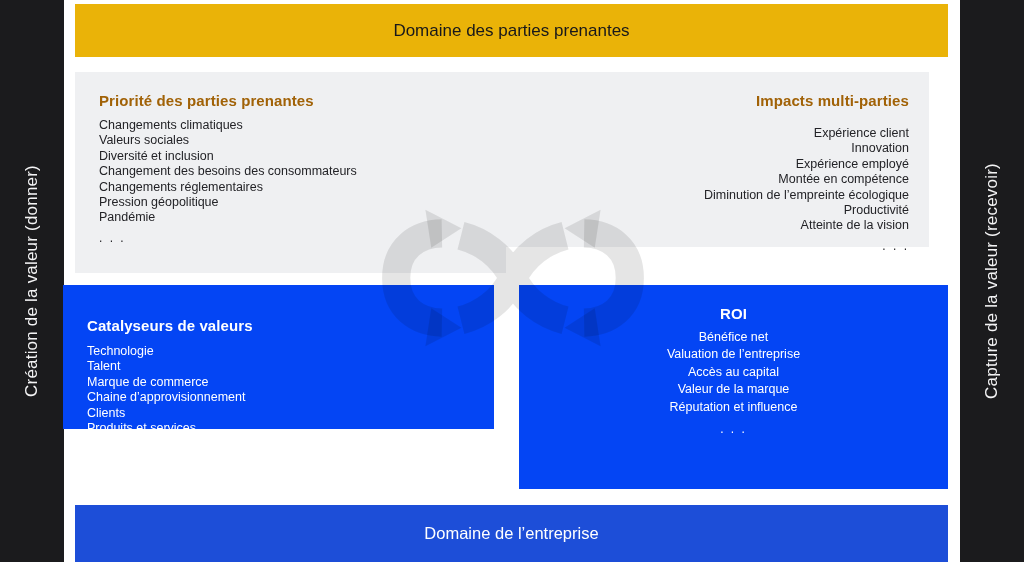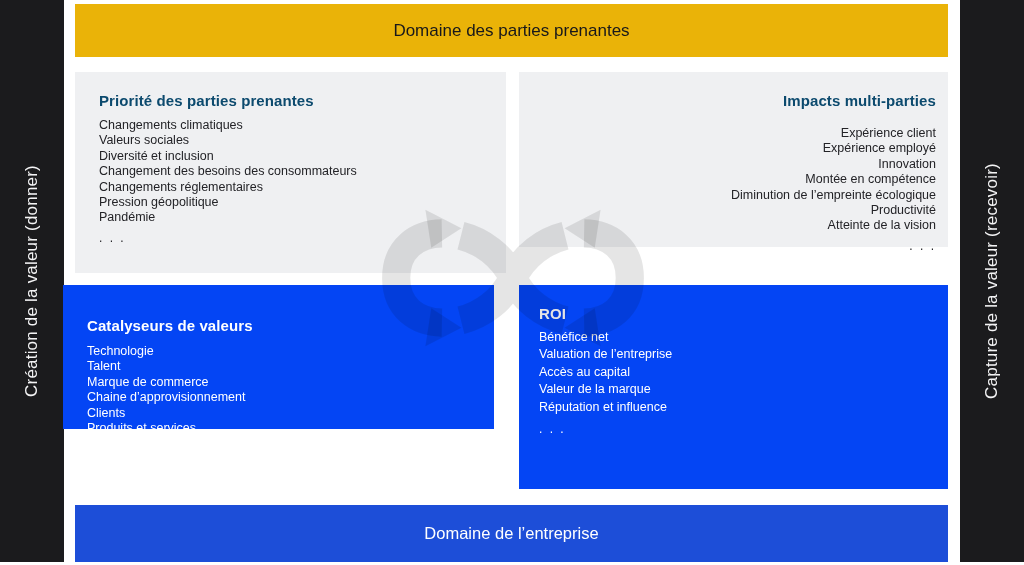--- a/index.html
+++ b/index.html
@@ -23,25 +23,25 @@
     display:flex; align-items:center; justify-content:center;
   }
   .band.header { top:4px;  height:53px; background:#eab308; color:#18181b; font-size:17px; }
   .band.footer { top:505px; height:57px; background:#1d4ed8; color:#ffffff; font-size:16.5px; }
   .panel {
     position:absolute; box-sizing:border-box;
   }
   .panel.gray { background:#eff0f2; color:#232327; }
   .panel.blue { background:#0445f4; color:#ffffff; }
   .panel.tl { left:75px;  top:72px;  width:431px; height:201px; padding:20px 20px 0 24px; }
-  .panel.tr { left:519px; top:72px;  width:429px; height:175px; padding:20px 12px 0 20px; text-align:right; }
+  .panel.tr { left:500px; top:72px;  width:429px; height:175px; padding:20px 20px 0 20px; text-align:right; }
   .panel.bl { left:63px;  top:285px; width:431px; height:144px; padding:32px 20px 0 24px; }
-  .panel.br { left:519px; top:285px; width:429px; height:204px; padding:20px 20px 0 20px; text-align:left; }
+  .panel.br { left:519px; top:285px; width:429px; height:204px; padding:20px 20px 0 20px; text-align:center; }
   .panel .ptitle { font-size:15px; font-weight:bold; letter-spacing:0.1px; }
-  .panel.gray .ptitle { color:#0c4a6e; }
+  .panel.gray .ptitle { color:#a16207; }
   .panel .plist { font-size:12.5px; line-height:15.4px; }
   .panel.tl .plist { margin-top:9px; }
   .panel.tr .plist { margin-top:17px; }
   .panel.bl .plist { margin-top:10px; }
   .panel.br .plist { margin-top:7px; line-height:17.4px; }
   .dots { font-size:12px; letter-spacing:2px; margin-top:5px; }
   .watermark {
     position:absolute; left:365px; top:205px; width:296px; height:146px;
     pointer-events:none;
   }
@@ -74,22 +74,22 @@
       <div>Pression géopolitique</div>
       <div>Pandémie</div>
       <div class="dots">. . .</div>
     </div>
   </div>
 
   <div class="panel gray tr">
     <div class="ptitle">Impacts multi-parties</div>
     <div class="plist">
       <div>Expérience client</div>
+      <div>Innovation</div>
       <div>Expérience employé</div>
-      <div>Innovation</div>
       <div>Montée en compétence</div>
       <div>Diminution de l’empreinte écologique</div>
       <div>Productivité</div>
       <div>Atteinte de la vision</div>
       <div class="dots">. . .</div>
     </div>
   </div>
 
   <div class="panel blue bl">
     <div class="ptitle">Catalyseurs de valeurs</div>

